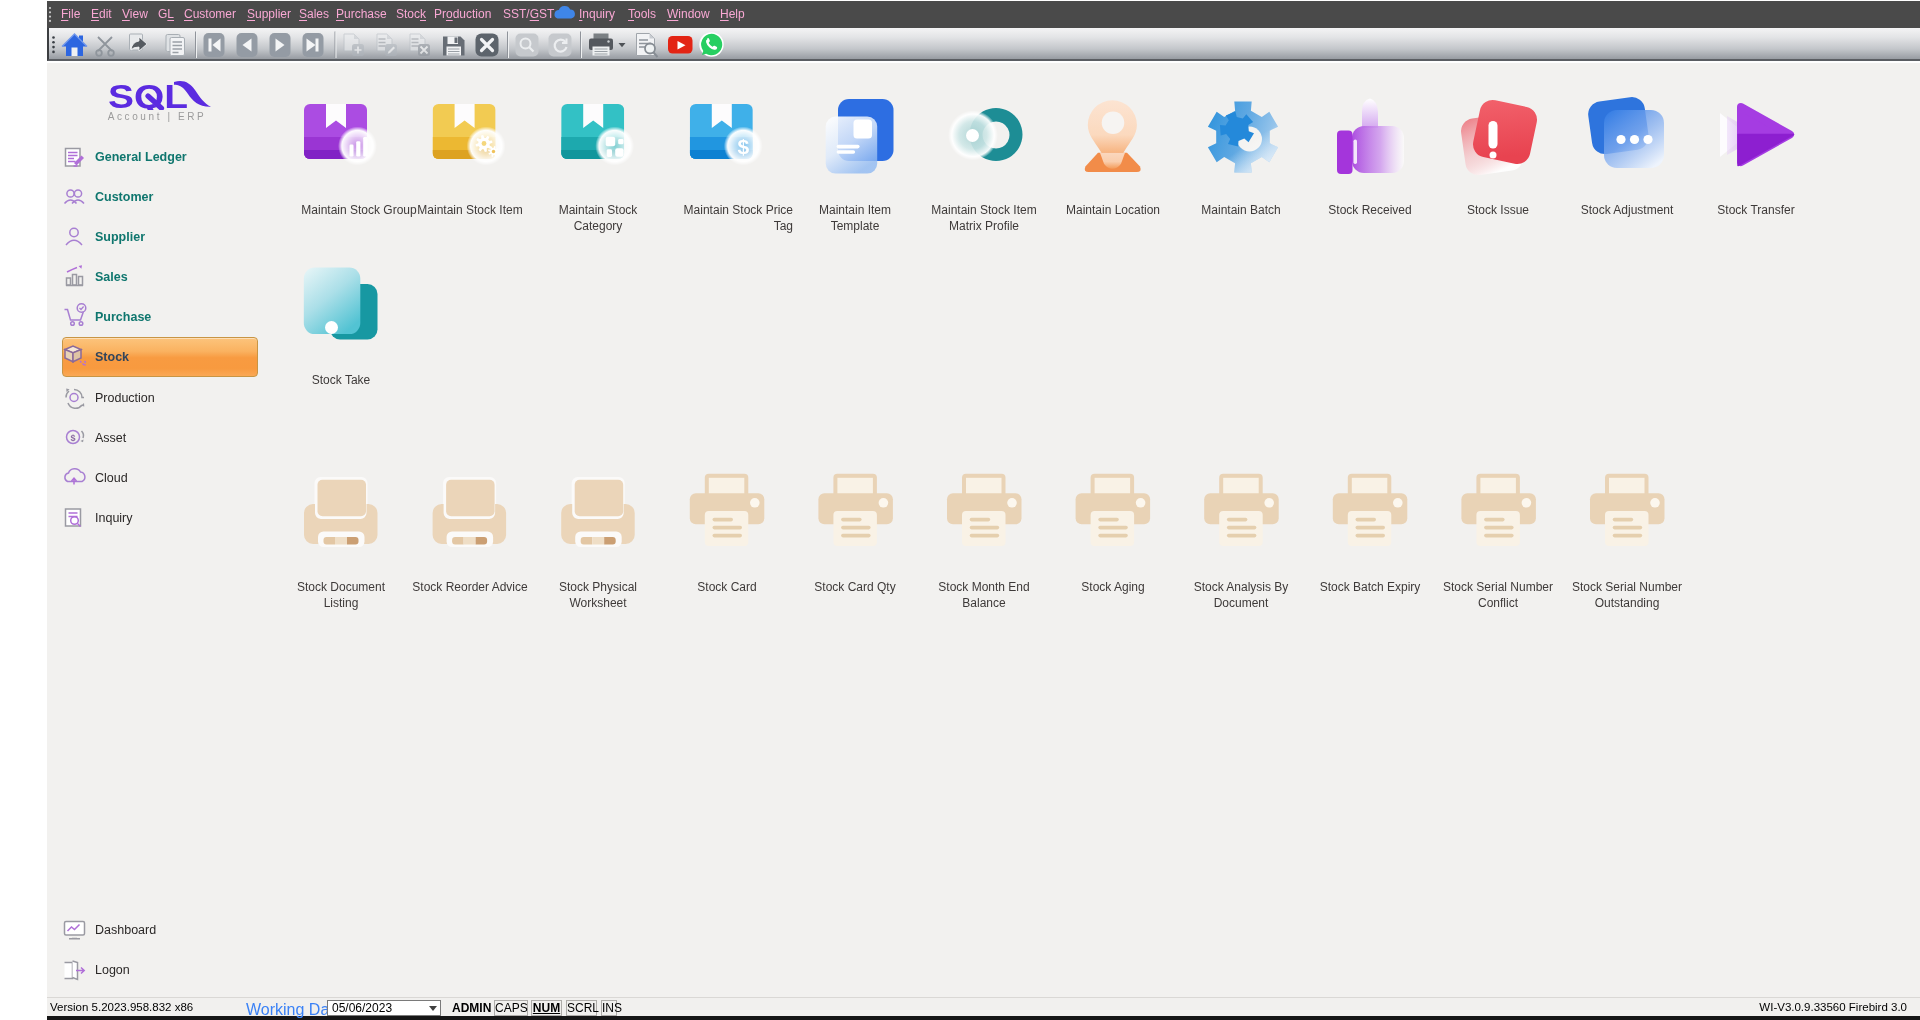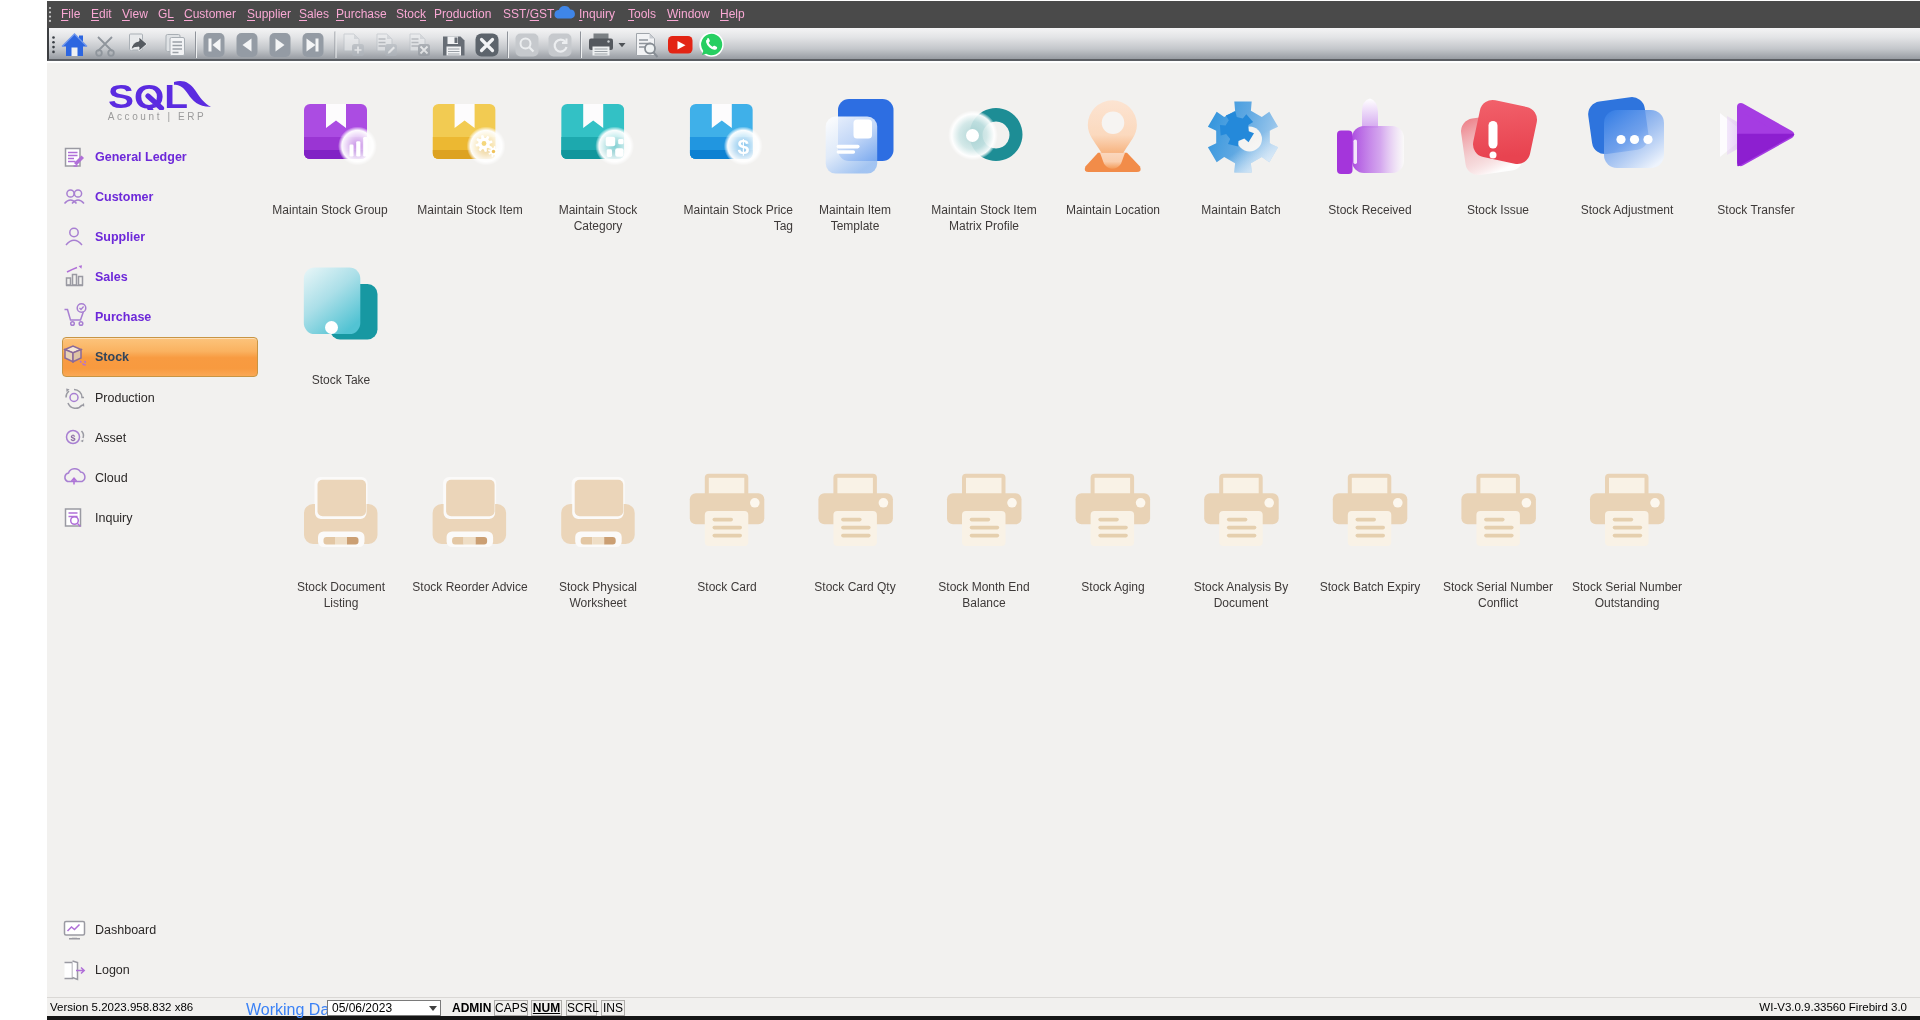--- a/index.html
+++ b/index.html
@@ -8,21 +8,21 @@
 #menubar { left:47px; top:1px; width:1873px; height:27px; background:#4a4a4a; }
 #menubar span { position:absolute; top:6px; color:#f9a8d4; font-size:12px; white-space:nowrap; }
 #menubar u { text-decoration:underline; text-underline-offset:2px; }
 #toolbar { left:47px; top:28px; width:1873px; height:33px;
   background:linear-gradient(180deg,#f4f4f5 0%,#e3e4e6 30%,#c3c6ca 68%,#a2a6ac 92%,#989da3 100%);
   border-bottom:2px solid #5a5d62; border-left:2px solid #3c3e41;}
 #content { left:47px; top:63px; width:1873px; height:934px; background:#f2f1ef; }
 #statusbar { left:47px; top:997px; width:1873px; height:19px; background:#f1f0ee; border-top:1px solid #dad8d5; color:#000; font-size:12px; }
 #blackstrip { left:47px; top:1016px; width:1873px; height:4px; background:#161616; }
 .sbitem { position:absolute; font-size:12.5px; color:#2b2827; white-space:nowrap; }
-.sbb { font-weight:bold; color:#6d28d9; }
+.sbb { font-weight:bold; color:#0f766e; }
 .glabel { position:absolute; width:132px; text-align:center; font-size:12px; line-height:16px; color:#3e3a39; }
 .sbox { position:absolute; height:16px; top:1000px; border:1px solid #aeaca9; font-size:12px; text-align:center; line-height:14px; color:#000000; background:#f1f0ee; }
 </style>
 </head>
 <body>
 <div id="menubar" class="abs">
 <span style="left:14px"><u>F</u>ile</span>
 <span style="left:44px"><u>E</u>dit</span>
 <span style="left:75px"><u>V</u>iew</span>
 <span style="left:111px">G<u>L</u></span>
@@ -58,24 +58,24 @@
 <div class="sbitem" style="left:95px;top:963px;">Logon</div>
 
 <div class="abs" style="left:50px;top:1001px;font-size:11.5px;color:#000;">Version 5.2023.958.832 x86</div>
 <div class="abs" style="left:246px;top:1001px;font-size:16px;color:#3b82f6;">Working Date</div>
 <div class="abs" style="left:327px;top:1000px;width:114px;height:16px;background:#fff;border:1px solid #7a7a7a;font-size:12px;color:#000;padding-left:4px;line-height:15px;">05/06/2023</div>
 <div class="abs" style="left:429px;top:1006px;width:0;height:0;border-left:4px solid transparent;border-right:4px solid transparent;border-top:5px solid #404040;"></div>
 <div class="abs" style="left:452px;top:1001px;font-size:12px;font-weight:bold;color:#000;">ADMIN</div>
 <div class="sbox" style="left:494px;width:34px;">CAPS</div>
 <div class="sbox" style="left:531px;width:31px;color:#000;font-weight:bold;text-decoration:underline;">NUM</div>
 <div class="sbox" style="left:566px;width:31px;">SCRL</div>
-<div class="sbox" style="left:601px;width:24px;">INS</div>
+<div class="sbox" style="left:601px;width:16px;">INS</div>
 <div class="abs" style="left:1707px;top:1001px;width:200px;text-align:right;font-size:11.5px;color:#000;">WI-V3.0.9.33560 Firebird 3.0</div>
 
-<div class="glabel" style="left:264px;top:202px;text-align:center;">Maintain Stock Group</div>
+<div class="glabel" style="left:293px;top:202px;text-align:center;">Maintain Stock Group</div>
 <div class="glabel" style="left:404px;top:202px;">Maintain Stock Item</div>
 <div class="glabel" style="left:532px;top:202px;">Maintain Stock<br>Category</div>
 <div class="glabel" style="left:661px;top:202px;text-align:right;">Maintain Stock Price<br>Tag</div>
 <div class="glabel" style="left:789px;top:202px;">Maintain Item<br>Template</div>
 <div class="glabel" style="left:918px;top:202px;">Maintain Stock Item<br>Matrix Profile</div>
 <div class="glabel" style="left:1047px;top:202px;">Maintain Location</div>
 <div class="glabel" style="left:1175px;top:202px;">Maintain Batch</div>
 <div class="glabel" style="left:1304px;top:202px;">Stock Received</div>
 <div class="glabel" style="left:1432px;top:202px;">Stock Issue</div>
 <div class="glabel" style="left:1561px;top:202px;">Stock Adjustment</div>

